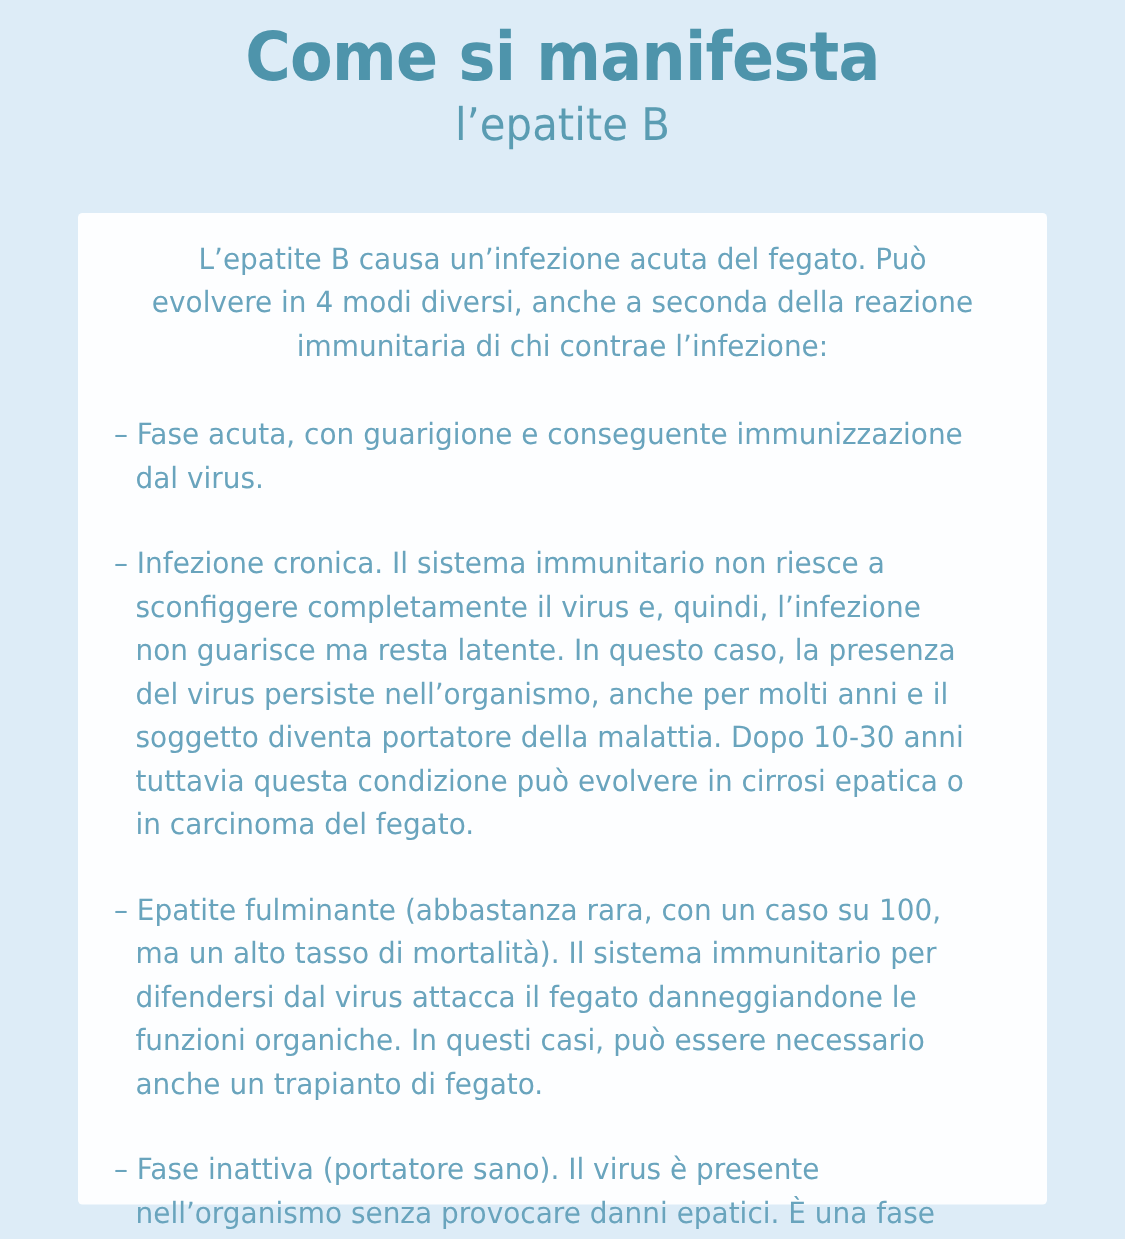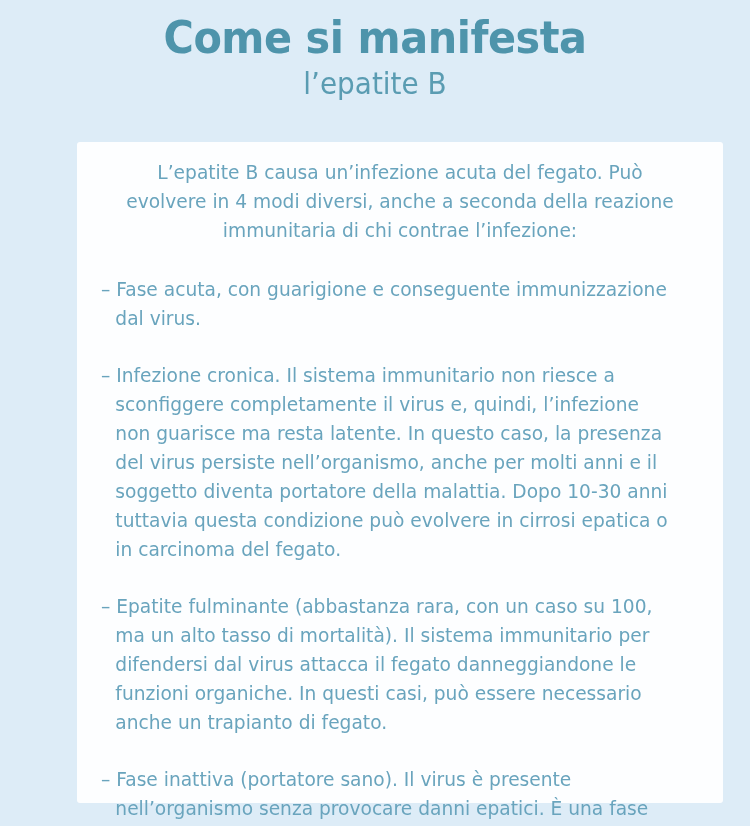--- a/index.html
+++ b/index.html
@@ -76,21 +76,20 @@
   .card {
     position: absolute;
     left: 52px;
     top: 142px;
     width: 646px;
     height: 661px;
     background: #fdfeff;
     border-radius: 3px;
     box-sizing: border-box;
     padding: 10px 24px 0 24px;
-    margin-left: 25px;
   }
 
   .intro {
     margin: 0;
     padding-top: 6px;
     text-align: center;
     font-family: "DejaVu Sans", sans-serif;
     font-size: 19.5px;
     line-height: 29px;
     color: #69a4bd;

